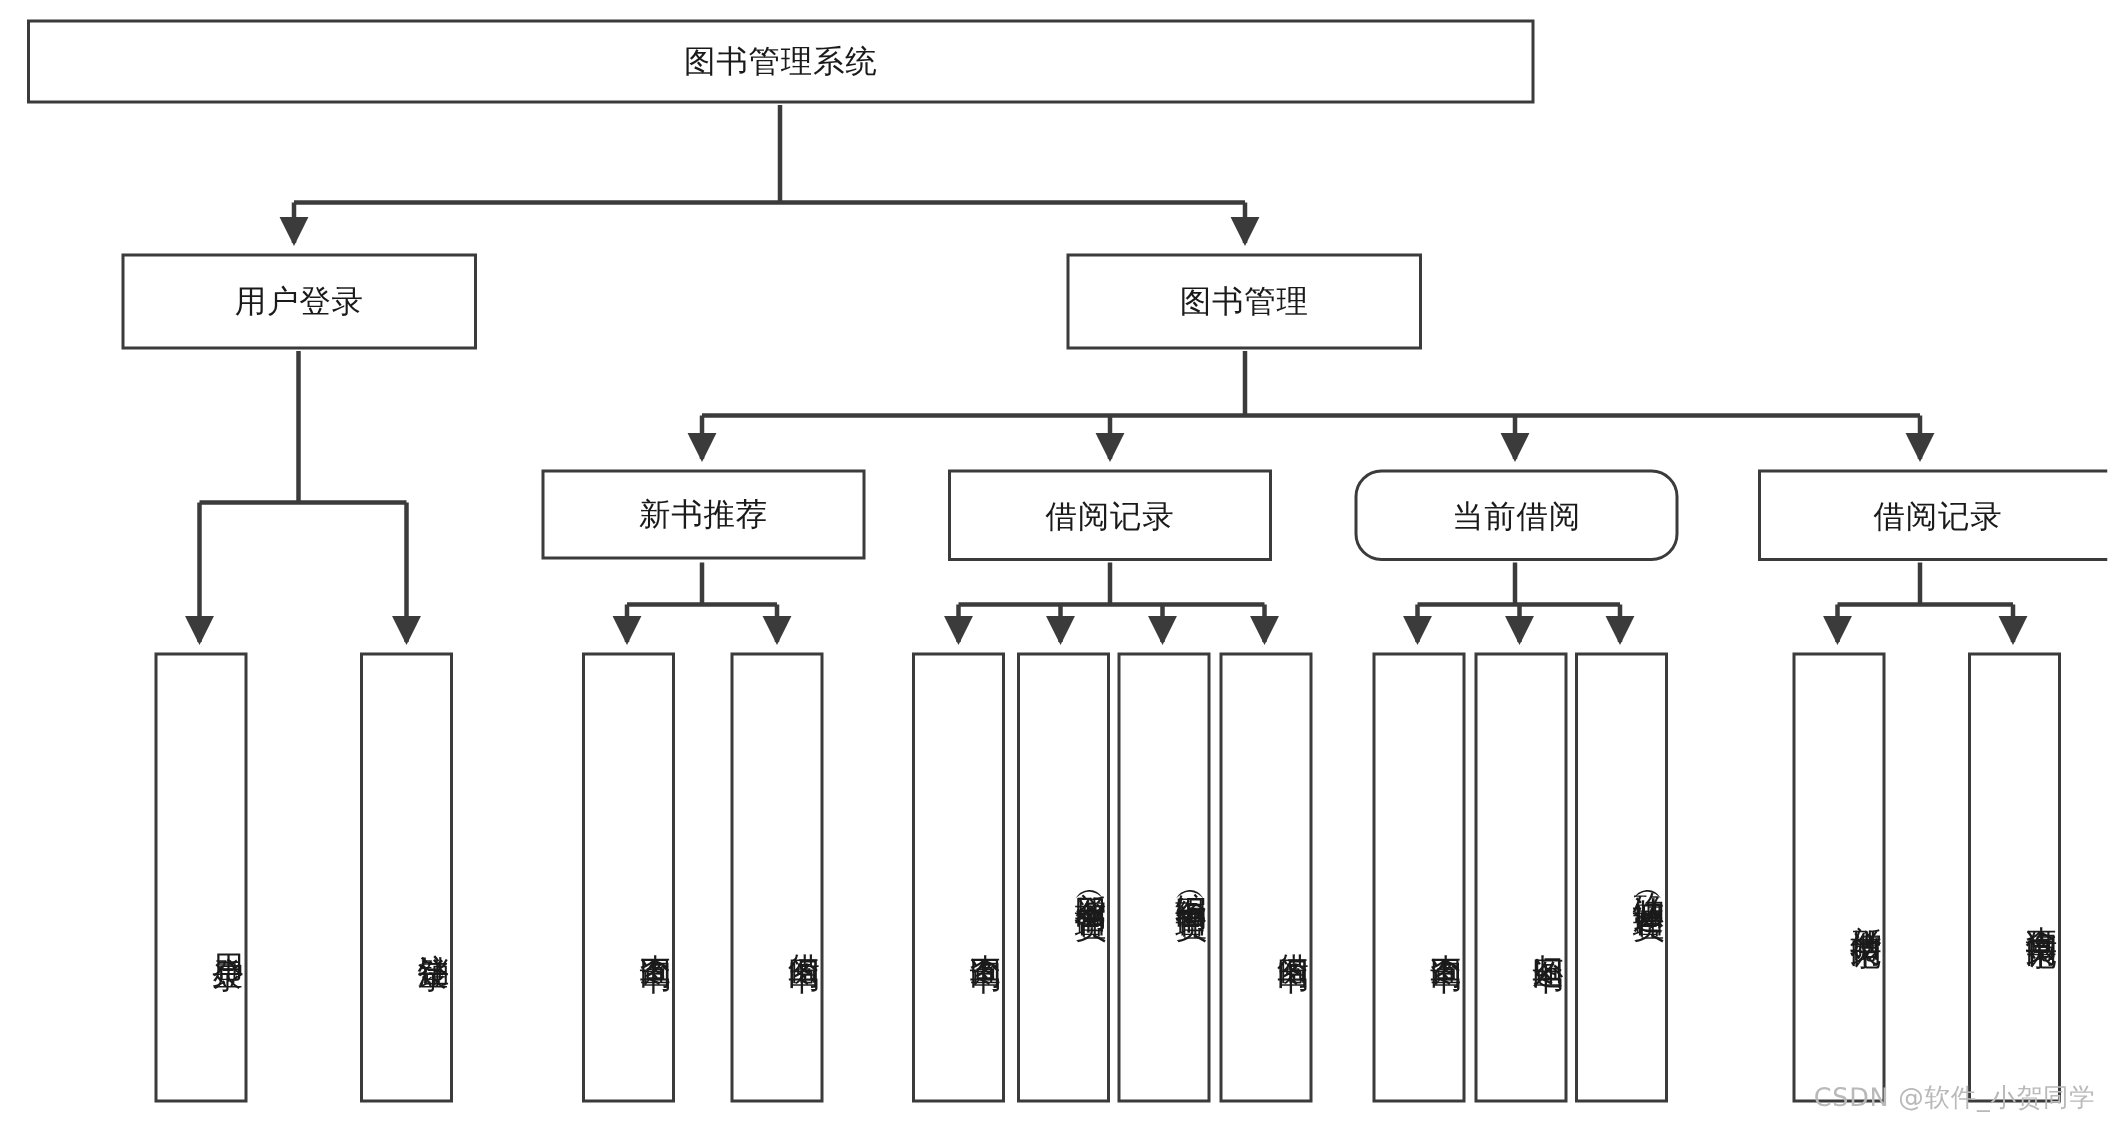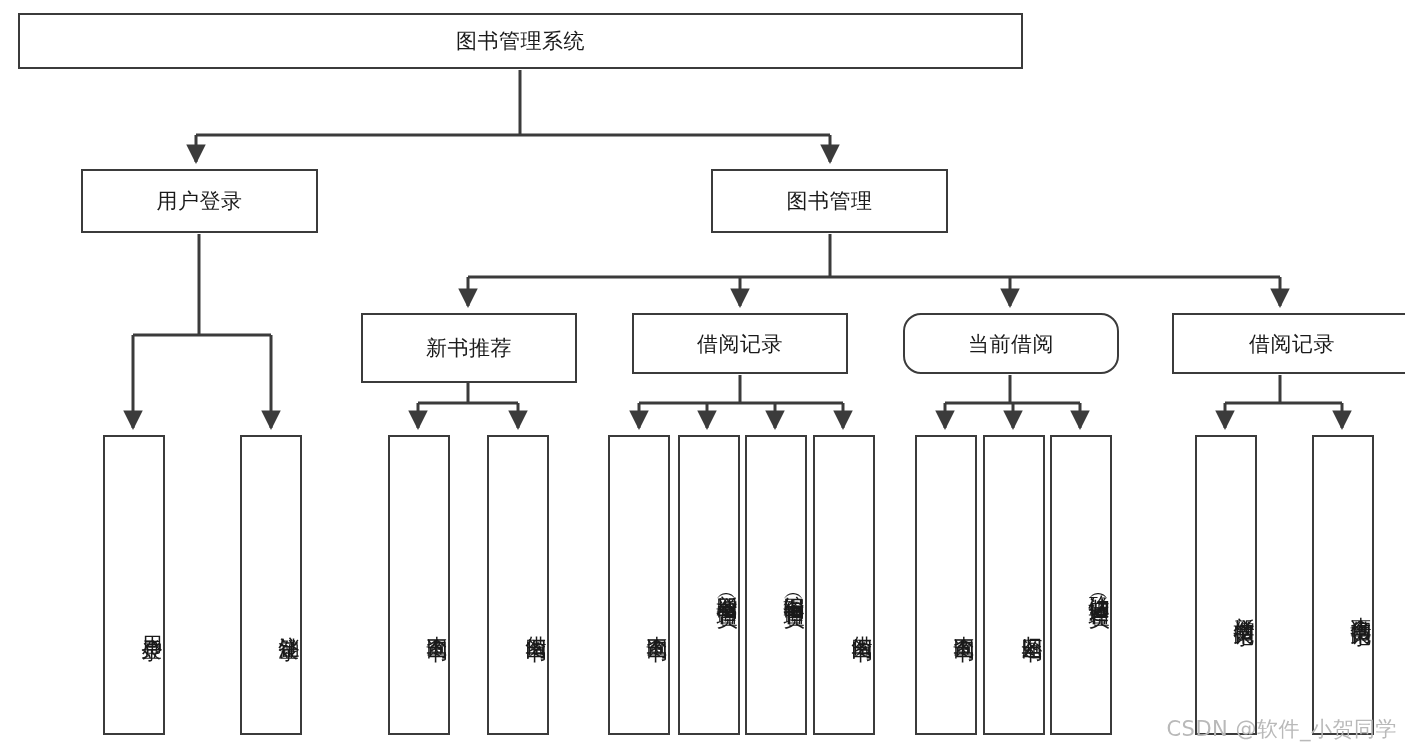--- a/index.html
+++ b/index.html
@@ -50,21 +50,21 @@
     line-height: 1.05;
   }
   .node.vert.toppad {
     padding-top: 4px;
   }
   .node-root { font-size: 22px; }
   .watermark {
     position: absolute;
     right: 8px;
     bottom: 4px;
-    font-size: 21px;
+    font-size: 17px;
     color: #b9b9b9;
     letter-spacing: 0.5px;
     white-space: nowrap;
   }
 </style>
 </head>
 <body>
 
 <div id="canvas">
 
@@ -116,21 +116,21 @@
       <path d="M 1225 403 L 1225 428" marker-end="url(#arrow)"></path>
       <path d="M 1342 403 L 1342 428" marker-end="url(#arrow)"></path>
     </g>
   </svg>
 
   <div class="node horiz node-root" style="left:18px; top:13px; width:1005px; height:56px;text-align:right;">图书管理系统</div>
 
   <div class="node horiz" style="left:81px; top:169px; width:237px; height:64px;">用户登录</div>
   <div class="node horiz" style="left:711px; top:169px; width:237px; height:64px;">图书管理</div>
 
-  <div class="node horiz" style="left:361px; top:313px; width:216px; height:70px;">新书推荐</div>
+  <div class="node horiz" style="left:361px; top:313px; width:216px; height:60px;">新书推荐</div>
   <div class="node horiz" style="left:632px; top:313px; width:216px; height:61px;">借阅记录</div>
   <div class="node horiz" style="left:903px; top:313px; width:216px; height:61px;border-radius:18px;">当前借阅</div>
   <div class="node horiz" style="left:1172px; top:313px; width:240px; height:61px;">借阅记录</div>
 
   <div class="node vert" style="left:103px; top:435px; width:62px; height:300px; padding-top:75px;">用户登录</div>
   <div class="node vert" style="left:240px; top:435px; width:62px; height:300px; padding-top:75px;">注销登录</div>
 
   <div class="node vert" style="left:388px; top:435px; width:62px; height:300px; padding-top:75px;">查询图书</div>
   <div class="node vert" style="left:487px; top:435px; width:62px; height:300px; padding-top:75px;">借阅图书</div>
 

